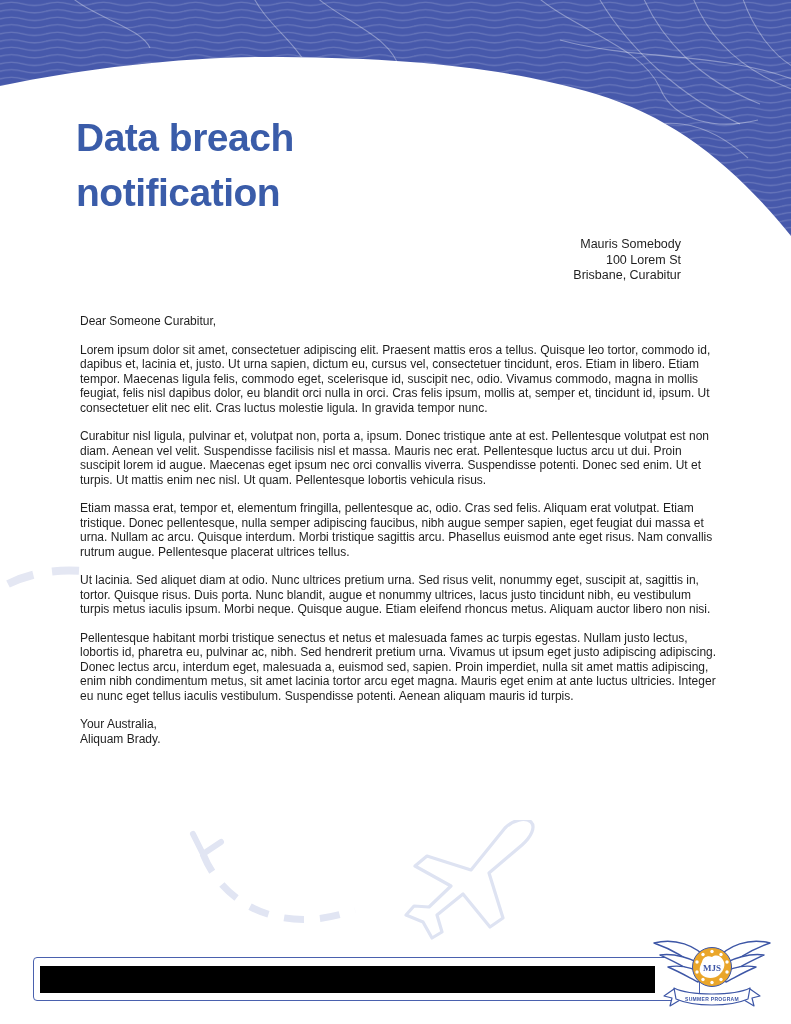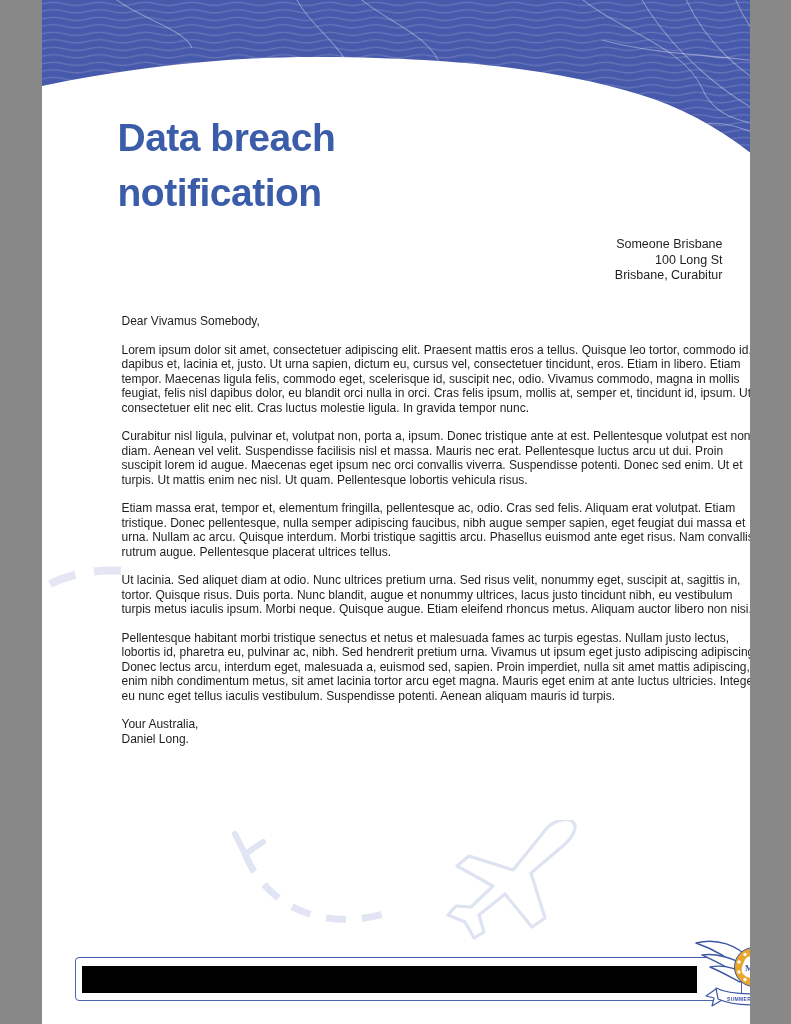--- a/index.html
+++ b/index.html
@@ -1,18 +1,18 @@
 <!DOCTYPE html>
 <html><head>
 <meta charset="utf-8">
 <style>
   * { margin:0; padding:0; box-sizing:border-box; }
   html,body { background:#888; }
   .page {
-    position:relative; width:708px; height:1024px; margin:0 auto;
+    position:relative; width:791px; height:1024px; margin:0 auto;
     background:#ffffff; overflow:hidden;
     font-family:"Liberation Sans", sans-serif; color:#1e1e1e;
   }
   .header-svg { position:absolute; top:0; left:0; }
   .page-title {
     position:absolute; left:76px; top:110px; width:360px;
     font-size:39px; font-weight:bold; line-height:1.42; color:#3a5ca9;
     letter-spacing:-0.5px;
   }
   .recipient {
@@ -64,39 +64,39 @@
         <path d="M740,-10 C752,30 776,60 800,70"></path>
         <path d="M600,0 C630,50 680,96 740,124"></path>
         <path d="M60,-15 C80,15 140,25 150,48"></path>
       </g>
     </g>
   </svg>
 
   <h1 class="page-title">Data breach notification</h1>
 
   <div class="recipient">
-    <div>Someone Brisbane</div>
-    <div>100 Long St</div>
+    <div>Mauris Somebody</div>
+    <div>100 Lorem St</div>
     <div>Brisbane, Curabitur</div>
   </div>
 
   <svg class="watermark" style="left:4px; top:566px;" width="84" height="26" viewBox="0 0 84 26">
     <path d="M4,18 C26,7 52,3 78,5" fill="none" stroke="#e4e7f3" stroke-width="8" stroke-dasharray="27 19"></path>
   </svg>
 
   <div class="letter-body">
-    <p>Dear Vivamus Somebody,</p>
+    <p>Dear Someone Curabitur,</p>
     <p>Lorem ipsum dolor sit amet, consectetuer adipiscing elit. Praesent mattis eros a tellus. Quisque leo tortor, commodo id, dapibus et, lacinia et, justo. Ut urna sapien, dictum eu, cursus vel, consectetuer tincidunt, eros. Etiam in libero. Etiam tempor. Maecenas ligula felis, commodo eget, scelerisque id, suscipit nec, odio. Vivamus commodo, magna in mollis feugiat, felis nisl dapibus dolor, eu blandit orci nulla in orci. Cras felis ipsum, mollis at, semper et, tincidunt id, ipsum. Ut consectetuer elit nec elit. Cras luctus molestie ligula. In gravida tempor nunc.</p>
     <p>Curabitur nisl ligula, pulvinar et, volutpat non, porta a, ipsum. Donec tristique ante at est. Pellentesque volutpat est non diam. Aenean vel velit. Suspendisse facilisis nisl et massa. Mauris nec erat. Pellentesque luctus arcu ut dui. Proin suscipit lorem id augue. Maecenas eget ipsum nec orci convallis viverra. Suspendisse potenti. Donec sed enim. Ut et turpis. Ut mattis enim nec nisl. Ut quam. Pellentesque lobortis vehicula risus.</p>
     <p>Etiam massa erat, tempor et, elementum fringilla, pellentesque ac, odio. Cras sed felis. Aliquam erat volutpat. Etiam tristique. Donec pellentesque, nulla semper adipiscing faucibus, nibh augue semper sapien, eget feugiat dui massa et urna. Nullam ac arcu. Quisque interdum. Morbi tristique sagittis arcu. Phasellus euismod ante eget risus. Nam convallis rutrum augue. Pellentesque placerat ultrices tellus.</p>
     <p>Ut lacinia. Sed aliquet diam at odio. Nunc ultrices pretium urna. Sed risus velit, nonummy eget, suscipit at, sagittis in, tortor. Quisque risus. Duis porta. Nunc blandit, augue et nonummy ultrices, lacus justo tincidunt nibh, eu vestibulum turpis metus iaculis ipsum. Morbi neque. Quisque augue. Etiam eleifend rhoncus metus. Aliquam auctor libero non nisi.</p>
     <p>Pellentesque habitant morbi tristique senectus et netus et malesuada fames ac turpis egestas. Nullam justo lectus, lobortis id, pharetra eu, pulvinar ac, nibh. Sed hendrerit pretium urna. Vivamus ut ipsum eget justo adipiscing adipiscing. Donec lectus arcu, interdum eget, malesuada a, euismod sed, sapien. Proin imperdiet, nulla sit amet mattis adipiscing, enim nibh condimentum metus, sit amet lacinia tortor arcu eget magna. Mauris eget enim at ante luctus ultricies. Integer eu nunc eget tellus iaculis vestibulum. Suspendisse potenti. Aenean aliquam mauris id turpis.</p>
     <div class="signature-block">
       <div>Your Australia,</div>
-      <div>Daniel Long.</div>
+      <div>Aliquam Brady.</div>
     </div>
   </div>
 
   <svg class="watermark" style="left:185px; top:820px;" width="395" height="128" viewBox="0 0 395 128">
     <path d="M18,34 C40,88 100,115 170,90" fill="none" stroke="#e1e5f3" stroke-width="7" stroke-dasharray="20 16"></path>
     <path d="M18,34 L8,14 M18,34 L36,22" fill="none" stroke="#e1e5f3" stroke-width="6" stroke-linecap="round"></path>
     <g transform="translate(200,2)">
       <path d="M120,6 C128,-2 140,-5 146,0 C151,5 146,15 137,23 L104,51 L118,96 L105,105 L78,72
                L52,93 L57,110 L47,116 L38,100 L21,93 L29,84 L44,85 L66,64 L30,44 L42,34 L86,48 Z" fill="none" stroke="#dee3f2" stroke-width="3.2" stroke-linejoin="round"></path>
     </g>

